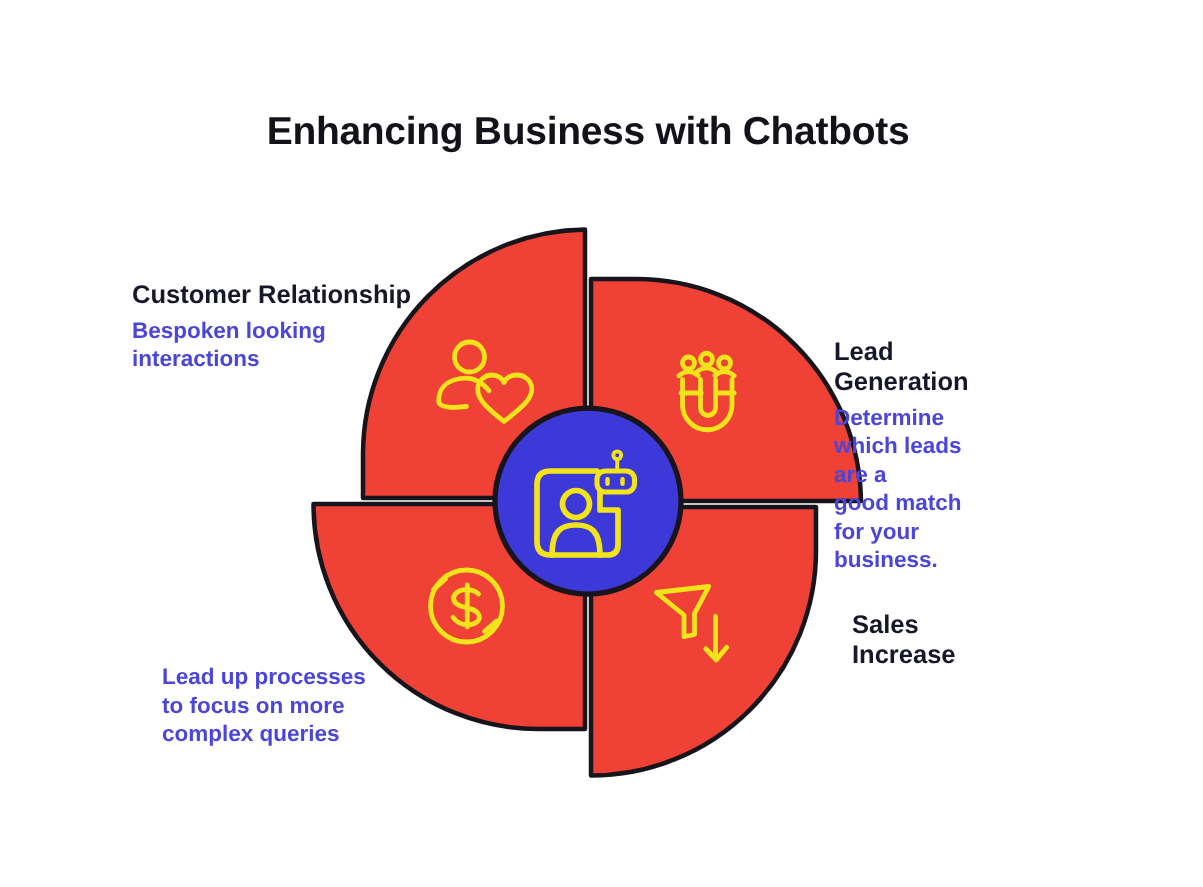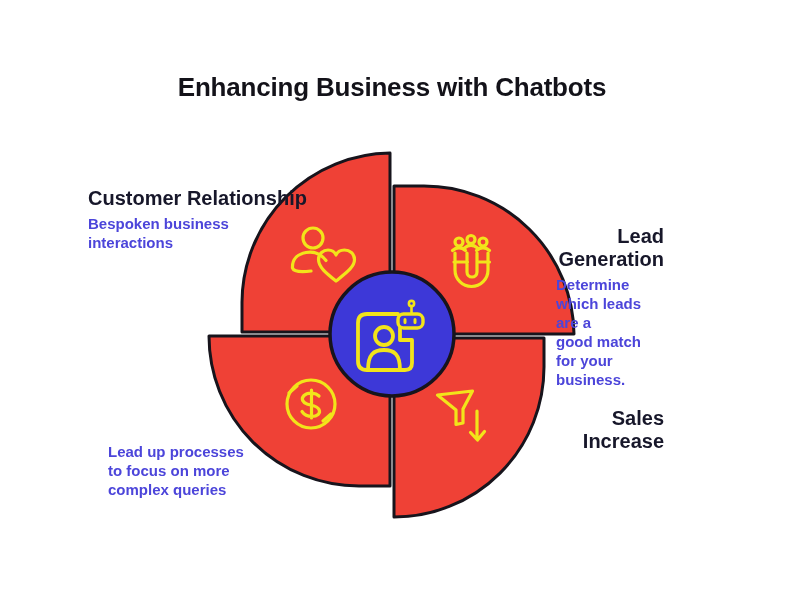--- a/index.html
+++ b/index.html
@@ -50,25 +50,24 @@
   .center-icon .w4 { stroke-width: 3.8; }
   .center-icon .w3 { stroke-width: 3; }
   .center-icon .w25 { stroke-width: 2.6; }
   .center-icon .robot-head {
     fill: var(--c-blue, #3d38d8);
     stroke: var(--c-yellow, #f2e41a);
     stroke-width: 3.4;
   }
   .seg-text { position: absolute; z-index: 2; }
   .seg-title {
-    font-size: 20px;
+    font-size: 17px;
     font-weight: 800;
     color: var(--c-heading, #17172a);
     margin-bottom: 4px;
-    text-align: right;
   }
   .seg-desc {
     font-size: 15px;
     font-weight: 700;
     color: var(--c-description, #4c45da);
     line-height: 19px;
     white-space: pre-line;
   }
   .seg-text.cost-savings .seg-title { margin-left: 5px; }
 </style>
@@ -121,21 +120,21 @@
       <path class="w4" d="M 368 370 C 368 354 374 350 384 350 C 394 350 400 354 400 370"></path>
       <path class="w25" d="M 411.5 314 L 411.5 307"></path>
       <circle class="w25" cx="411.5" cy="303.5" r="2.6"></circle>
       <rect class="robot-head" x="398" y="314" width="25" height="14" rx="5.5"></rect>
       <path class="w3" d="M 405 319.5 L 405 322.5 M 415 319.5 L 415 322.5"></path>
     </g>
   </svg>
 
   <div class="seg-text" style="left:88px; top:187px;">
     <div class="seg-title">Customer Relationship</div>
-    <div class="seg-desc">Bespoken business
+    <div class="seg-desc">Bespoken looking
 interactions</div>
   </div>
 
   <div class="seg-text" style="left:556px; top:179px;margin-top:46px;">
     <div class="seg-title">Lead Generation</div>
     <div class="seg-desc">Determine which leads are a
 good match for your
 business.</div>
   </div>
 

